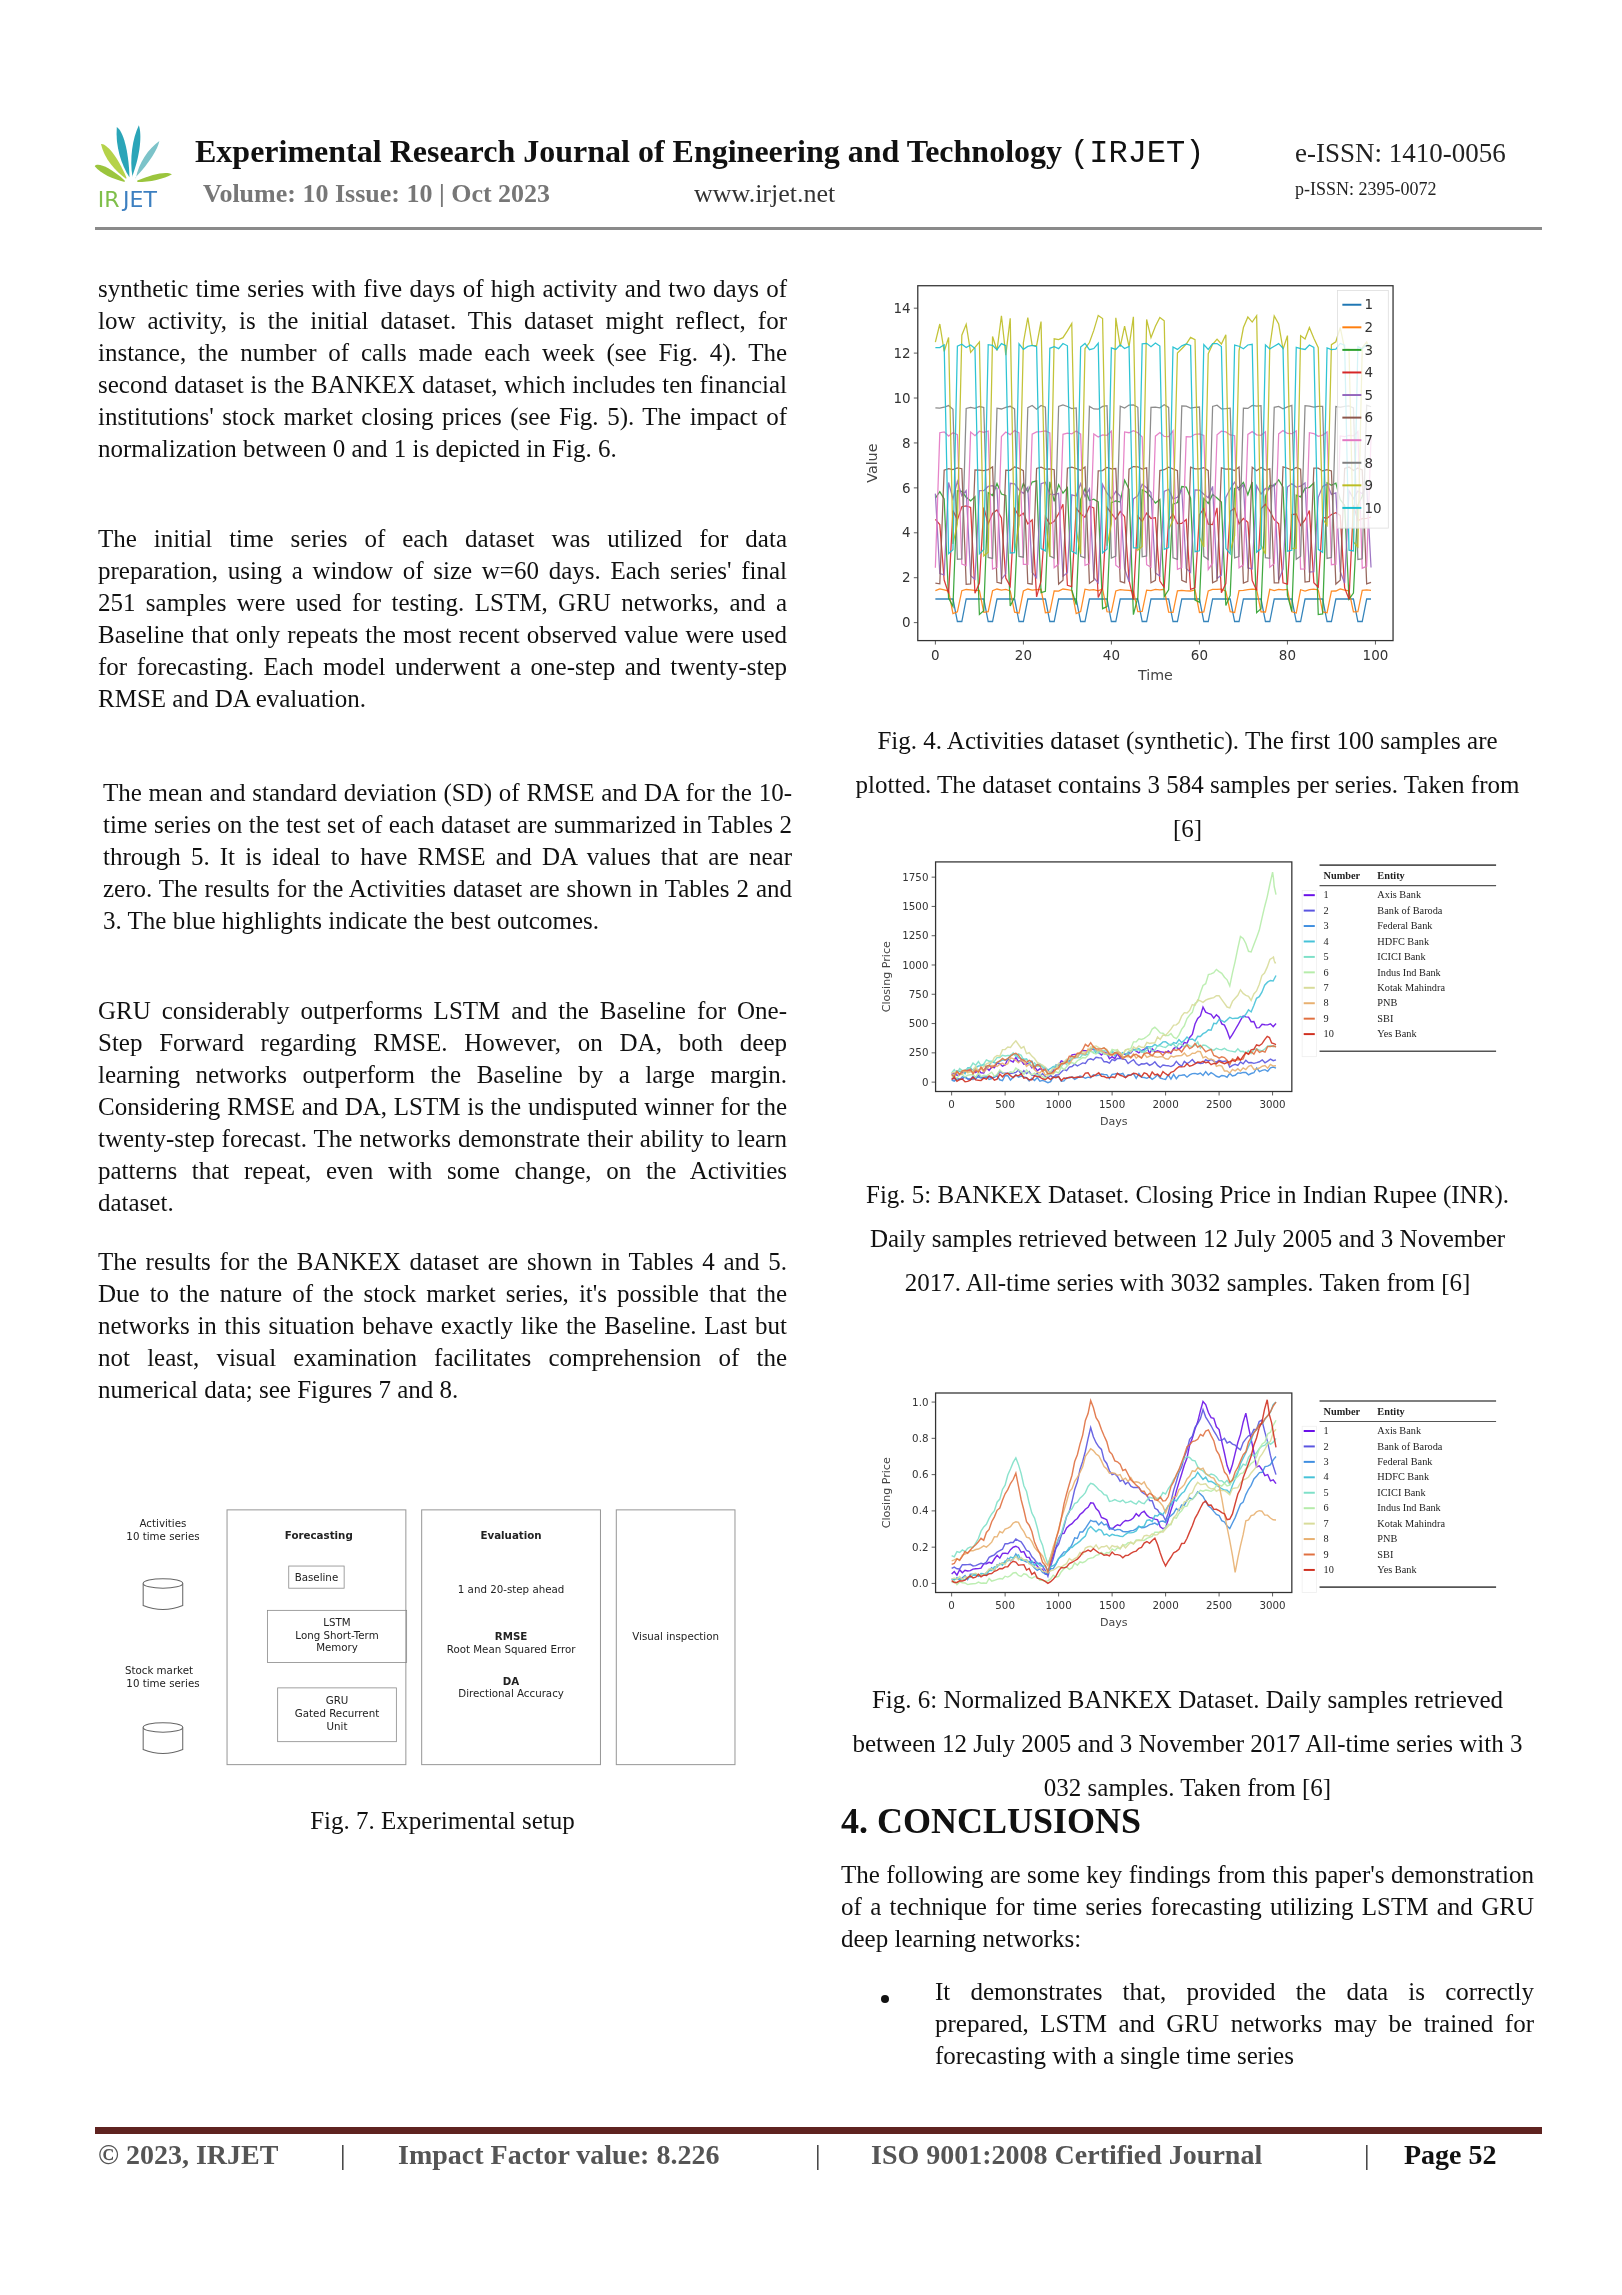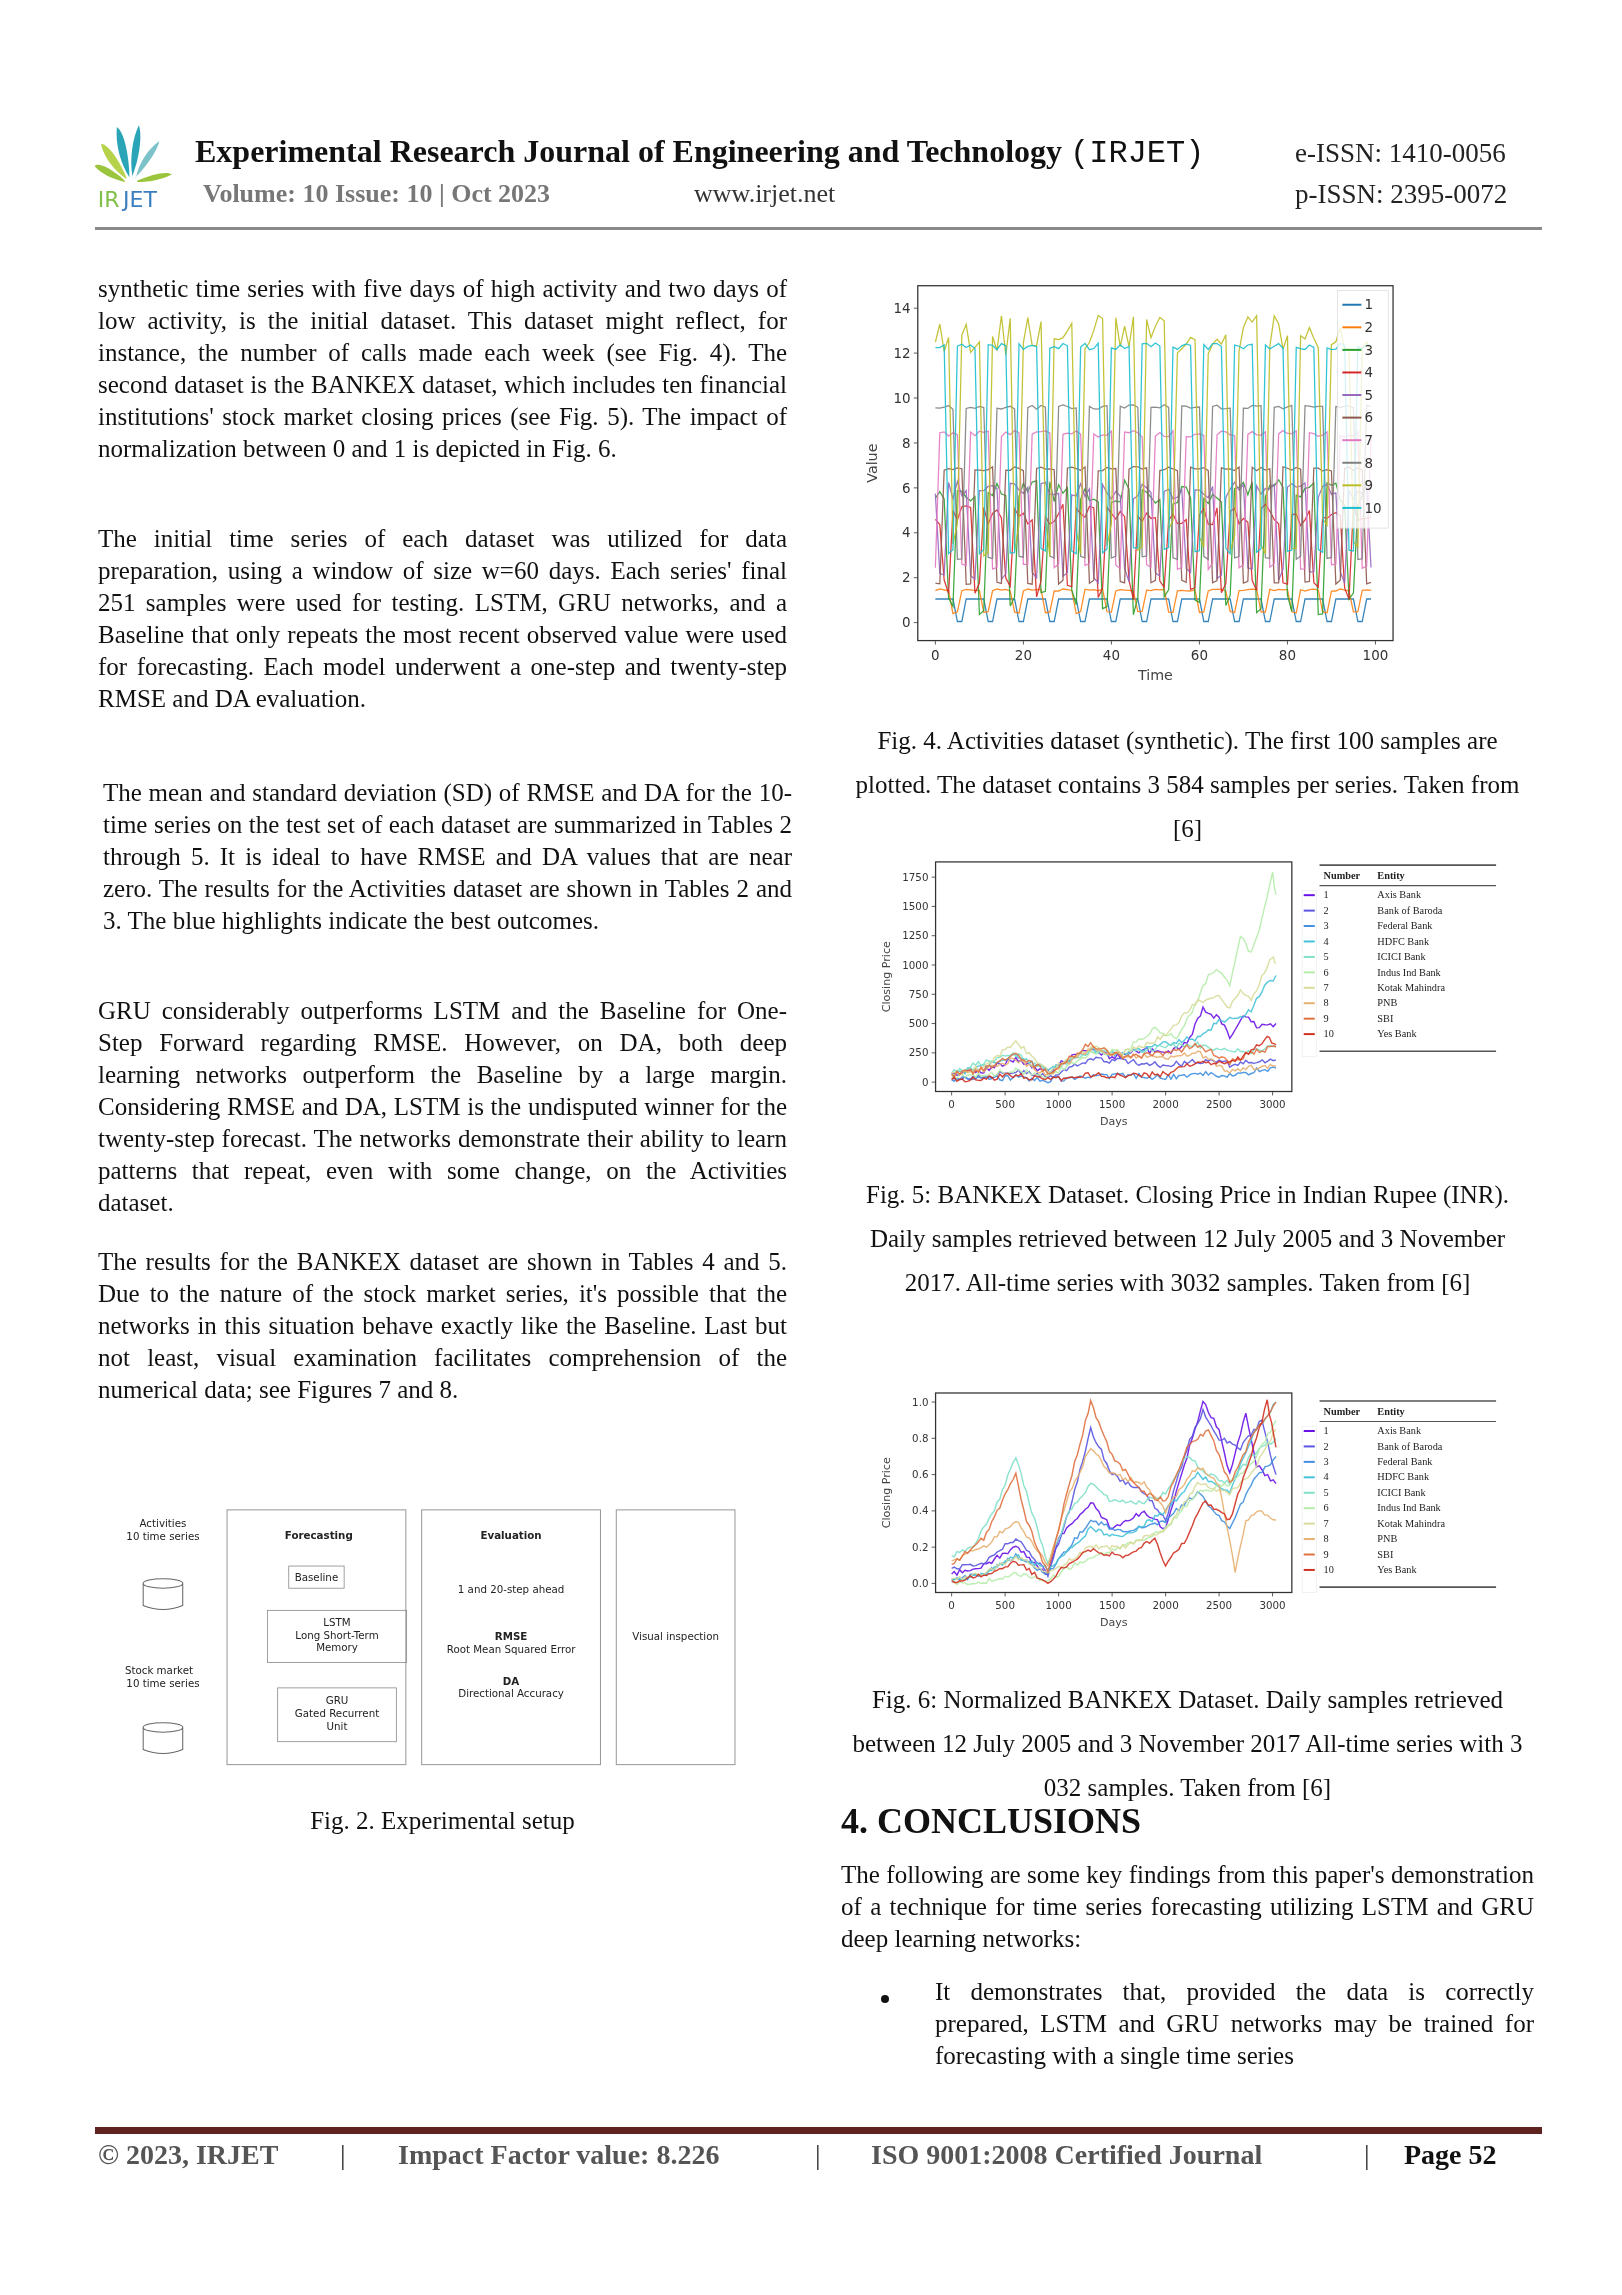--- a/index.html
+++ b/index.html
@@ -6,21 +6,21 @@
   body { width: 1623px; height: 2295px; position: relative; font-family: "DejaVu Serif", serif; color: #111; overflow: hidden; }
   .abs { position: absolute; }
 
   
   #logo { left: 93px; top: 119px; width: 87px; height: 93px; }
   #journal-title { left: 195px; top: 133px; font-family: "Liberation Serif", serif; font-weight: bold; font-size: 32px; color: #111; white-space: nowrap; }
   #journal-title .paren { font-weight: normal; font-family: Liberation Mono, monospace; }
   #eissn { left: 1295px; top: 138px; font-family: "Liberation Serif", serif; font-size: 27px; color: #222; white-space: nowrap; }
   #volume { left: 203px; top: 179px; font-family: "Liberation Serif", serif; font-weight: bold; font-size: 26px; color: #777; white-space: nowrap; }
   #website { left: 694px; top: 179px; font-family: "Liberation Serif", serif; font-size: 26px; color: #333; white-space: nowrap; }
-  #pissn { left: 1295px; top: 179px; font-family: "Liberation Serif", serif; font-size: 27px; color: #222; white-space: nowrap; }
+  #pissn { left: 1295px; top: 179px; font-family: "Liberation Serif", serif; font-size: 18px; color: #222; white-space: nowrap; }
   #header-rule { left: 95px; top: 227px; width: 1447px; height: 3.2px; background: #8a8a8a; }
 
   
   .para { position: absolute; font-family: "Liberation Serif", serif; font-size: 25px; line-height: 32px; text-align: justify; color: #111; }
   .caption { position: absolute; font-family: "Liberation Serif", serif; font-size: 25px; line-height: 44px; text-align: center; color: #111; }
   #left-col-p1 { left: 98px; top: 273px; width: 689px; }
   #left-col-p2 { left: 98px; top: 523px; width: 689px; }
   #left-col-p3 { left: 103px; top: 777px; width: 689px; }
   #left-col-p4 { left: 98px; top: 995px; width: 689px; }
   #left-col-p5 { left: 98px; top: 1246px; width: 689px; }
@@ -116,21 +116,21 @@
       <text x="505" y="180" font-weight="bold">RMSE</text>
       <text x="505" y="196">Root Mean Squared Error</text>
       <text x="505" y="236" font-weight="bold">DA</text>
       <text x="505" y="252">Directional Accuracy</text>
 
       <rect x="638" y="15" width="150" height="322" fill="none" stroke="#999" stroke-width="1.3"></rect>
       <text x="713" y="180">Visual inspection</text>
     </g>
   </svg>
 </div>
-<div id="fig3-caption" class="caption">Fig. 2. Experimental setup</div>
+<div id="fig3-caption" class="caption">Fig. 7. Experimental setup</div>
 
 <svg id="fig4" class="abs" style="left:856px; top:273px;" width="602" height="412" viewBox="0 0 760 520">
     <rect x="78" y="16" width="600" height="448" fill="#fff" stroke="#333" stroke-width="1.6"></rect>
     <line x1="100.22222222222223" y1="464" x2="100.22222222222223" y2="469" stroke="#333"></line>
     <text x="100.22222222222223" y="489" font-size="17" text-anchor="middle" fill="#333">0</text>
     <line x1="211.33333333333331" y1="464" x2="211.33333333333331" y2="469" stroke="#333"></line>
     <text x="211.33333333333331" y="489" font-size="17" text-anchor="middle" fill="#333">20</text>
     <line x1="322.44444444444446" y1="464" x2="322.44444444444446" y2="469" stroke="#333"></line>
     <text x="322.44444444444446" y="489" font-size="17" text-anchor="middle" fill="#333">40</text>
     <line x1="433.55555555555554" y1="464" x2="433.55555555555554" y2="469" stroke="#333"></line>

